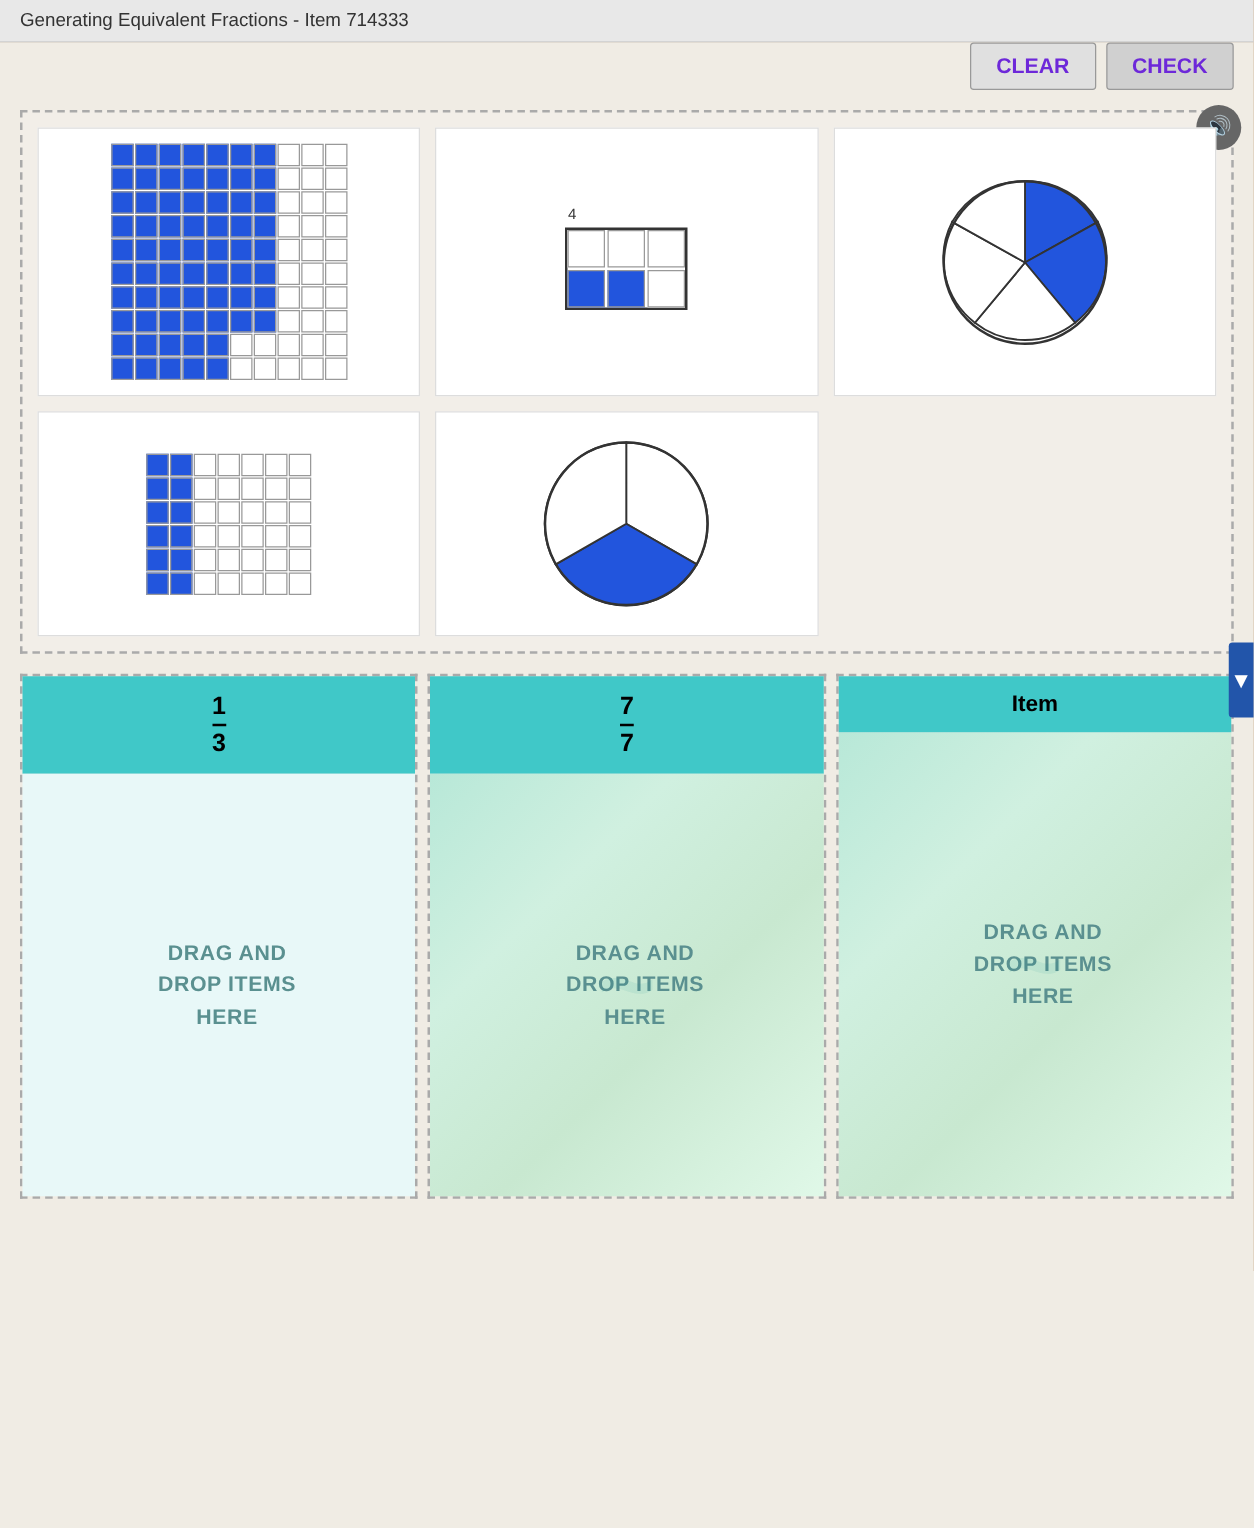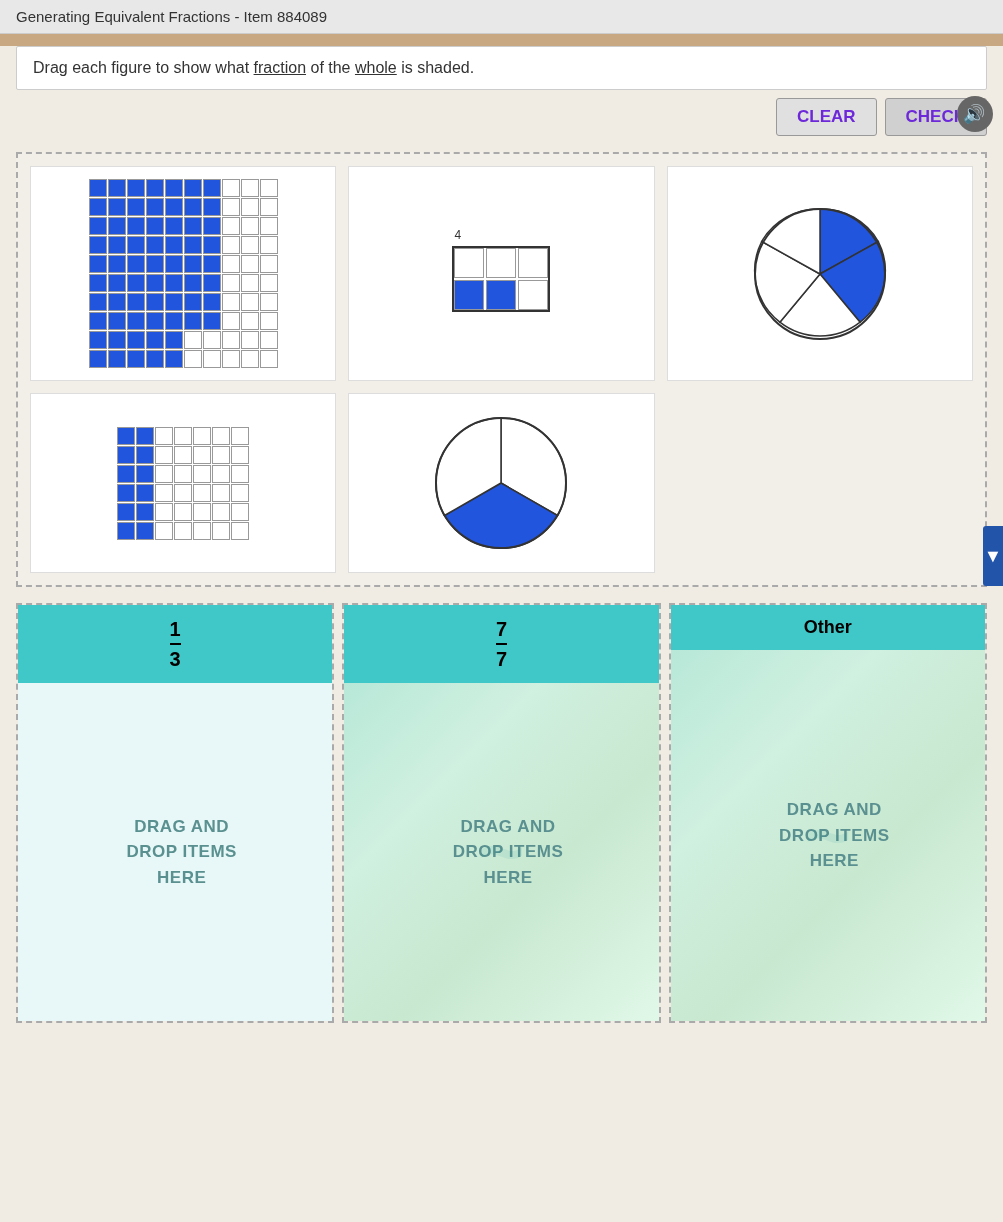--- a/index.html
+++ b/index.html
@@ -237,34 +237,31 @@
       align-items: center;
       justify-content: center;
       color: #008888;
       font-weight: bold;
     }
   </style>
 </head>
 <body>
 
 <div class="title-bar">
-  <span>Generating Equivalent Fractions - Item 884089</span>
+  <span>Generating Equivalent Fractions - Item 714333</span>
 </div>
 
 <div class="main-container">
 
   <div class="audio-btn">
     <span>🔊</span>
   </div>
 
   <div class="right-tab">▼</div>
 
-  <div class="instruction-bar">
-    <span>Drag each figure to show what <span class="underline">fraction</span> of the <span class="underline">whole</span> is shaded.</span>
-  </div>
 
   <div class="top-buttons">
     <button class="btn-clear">CLEAR</button>
     <button class="btn-check">CHECK</button>
   </div>
 
   <div class="figures-area">
 
     <div class="figure-card">
       <div class="grid-figure grid-10x10" id="grid1">
@@ -490,21 +487,21 @@
         </div>
       </div>
       <div class="drop-zone-body">
         <div class="watermark-bg">~</div>
         <div class="drop-label">DRAG AND<br>DROP ITEMS<br>HERE</div>
       </div>
     </div>
 
     <div class="drop-zone drop-zone-3">
       <div class="drop-zone-header">
-        <span>Other</span>
+        <span>Item</span>
       </div>
       <div class="drop-zone-body">
         <div class="watermark-bg">~</div>
         <div class="drop-label">DRAG AND<br>DROP ITEMS<br>HERE</div>
       </div>
     </div>
 
   </div>
 
 </div>

